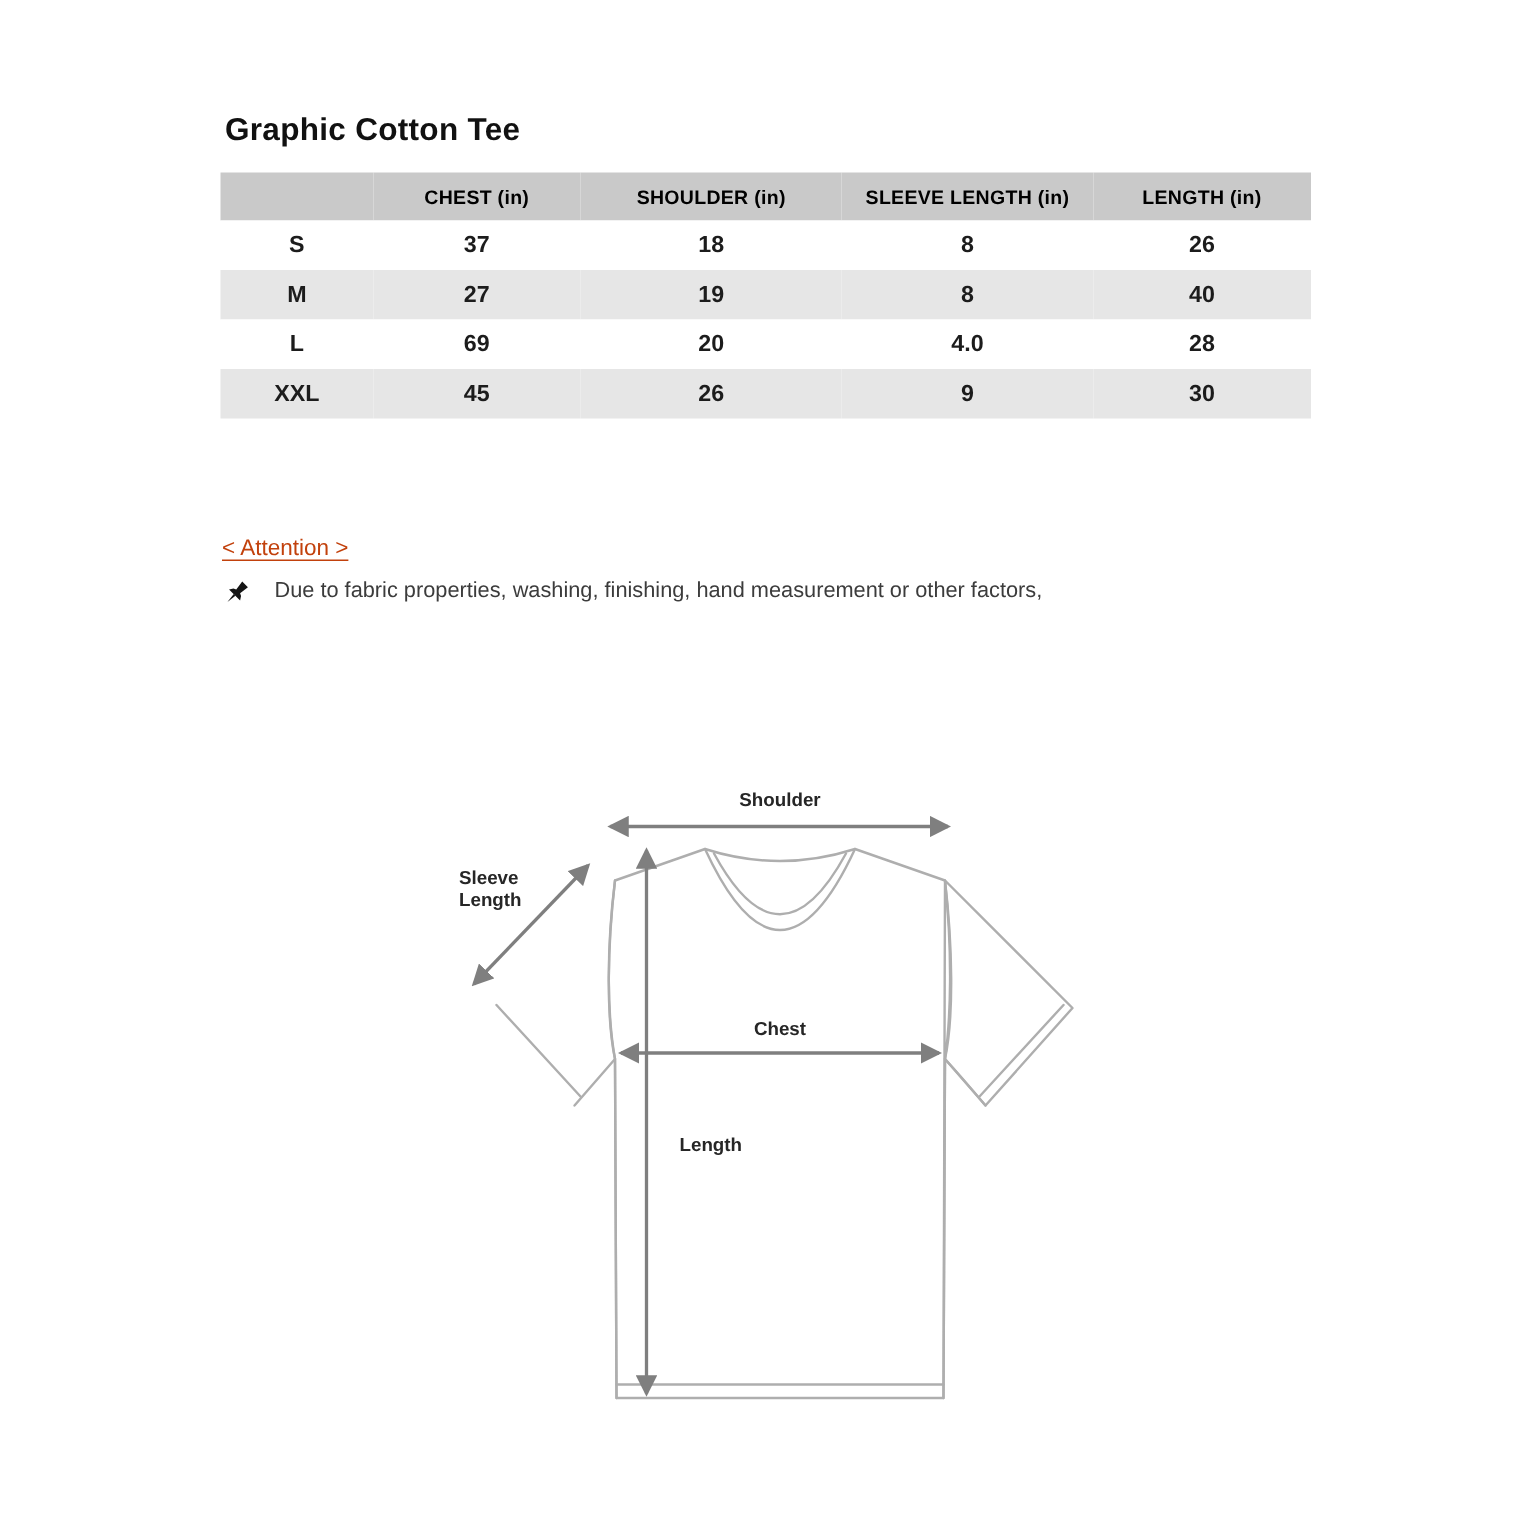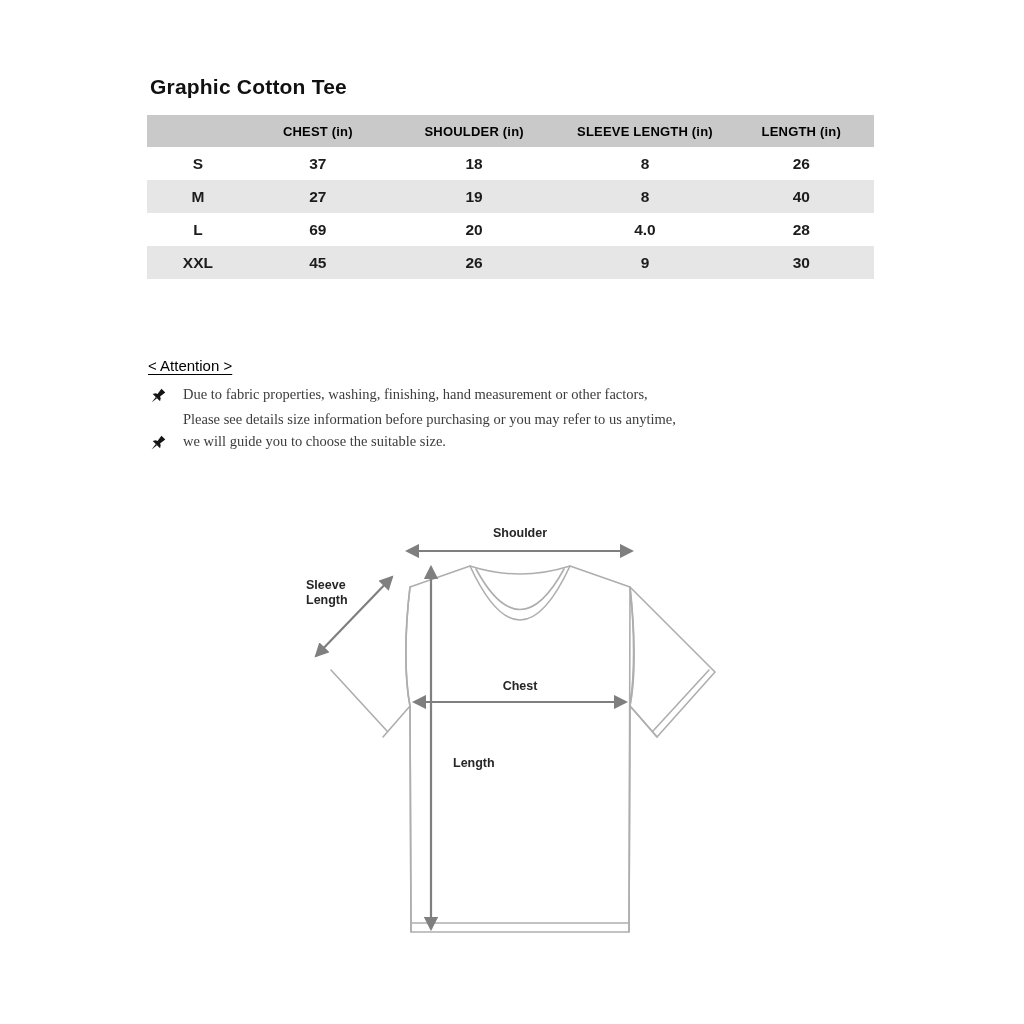--- a/index.html
+++ b/index.html
@@ -68,27 +68,26 @@
     left: 148px;
     top: 357px;
     width: 720px;
     color: #3c3c3c;
   }
   .attention-heading {
     font-size: 15px;
     text-decoration: underline;
     text-underline-offset: 3px;
     margin-bottom: 9px;
-    color: #000000;
+    color: #c2410c;
   }
   .attention-note {
     display: flex;
-    align-items: flex-end;
+    align-items: center;
     margin-bottom: 2px;
-    font-family: Liberation Serif, serif;
   }
   .pin-icon {
     flex: 0 0 auto;
     width: 19px;
     height: 19px;
     margin-top: 2px;
     margin-right: 16px;
   }
   .note-text {
     font-size: 14.5px;
@@ -194,32 +193,20 @@
       <g transform="rotate(45 12 12)" fill="#151515">
         <path d="M8.6 1.5 h6.8 l-1.1 8.2 2.2 1.1 2.1 3.2 H5.4 l2.1-3.2 2.2-1.1 z"></path>
         <path d="M11 14 h2 l-1 8.5 z"></path>
       </g>
     </svg>
     <div class="note-text">
       <div>Due to fabric properties, washing, finishing, hand measurement or other factors,</div>
     </div>
   </div>
 
-  <div class="attention-note">
-    <svg class="pin-icon" viewBox="0 0 24 24" aria-hidden="true">
-      <g transform="rotate(45 12 12)" fill="#151515">
-        <path d="M8.6 1.5 h6.8 l-1.1 8.2 2.2 1.1 2.1 3.2 H5.4 l2.1-3.2 2.2-1.1 z"></path>
-        <path d="M11 14 h2 l-1 8.5 z"></path>
-      </g>
-    </svg>
-    <div class="note-text">
-      <div>Please see details size information before purchasing or you may refer to us anytime,</div>
-      <div>we will guide you to choose the suitable size.</div>
-    </div>
-  </div>
 </div>
 
 <div class="diagram">
   <svg viewBox="0 0 520 460">
     <defs>
       <marker id="ah" viewBox="0 0 10 10" refX="8.5" refY="5" markerWidth="6.5" markerHeight="6.5" orient="auto-start-reverse">
         <path d="M0 0 L10 5 L0 10 z" fill="#7f7f7f"></path>
       </marker>
     </defs>
 

